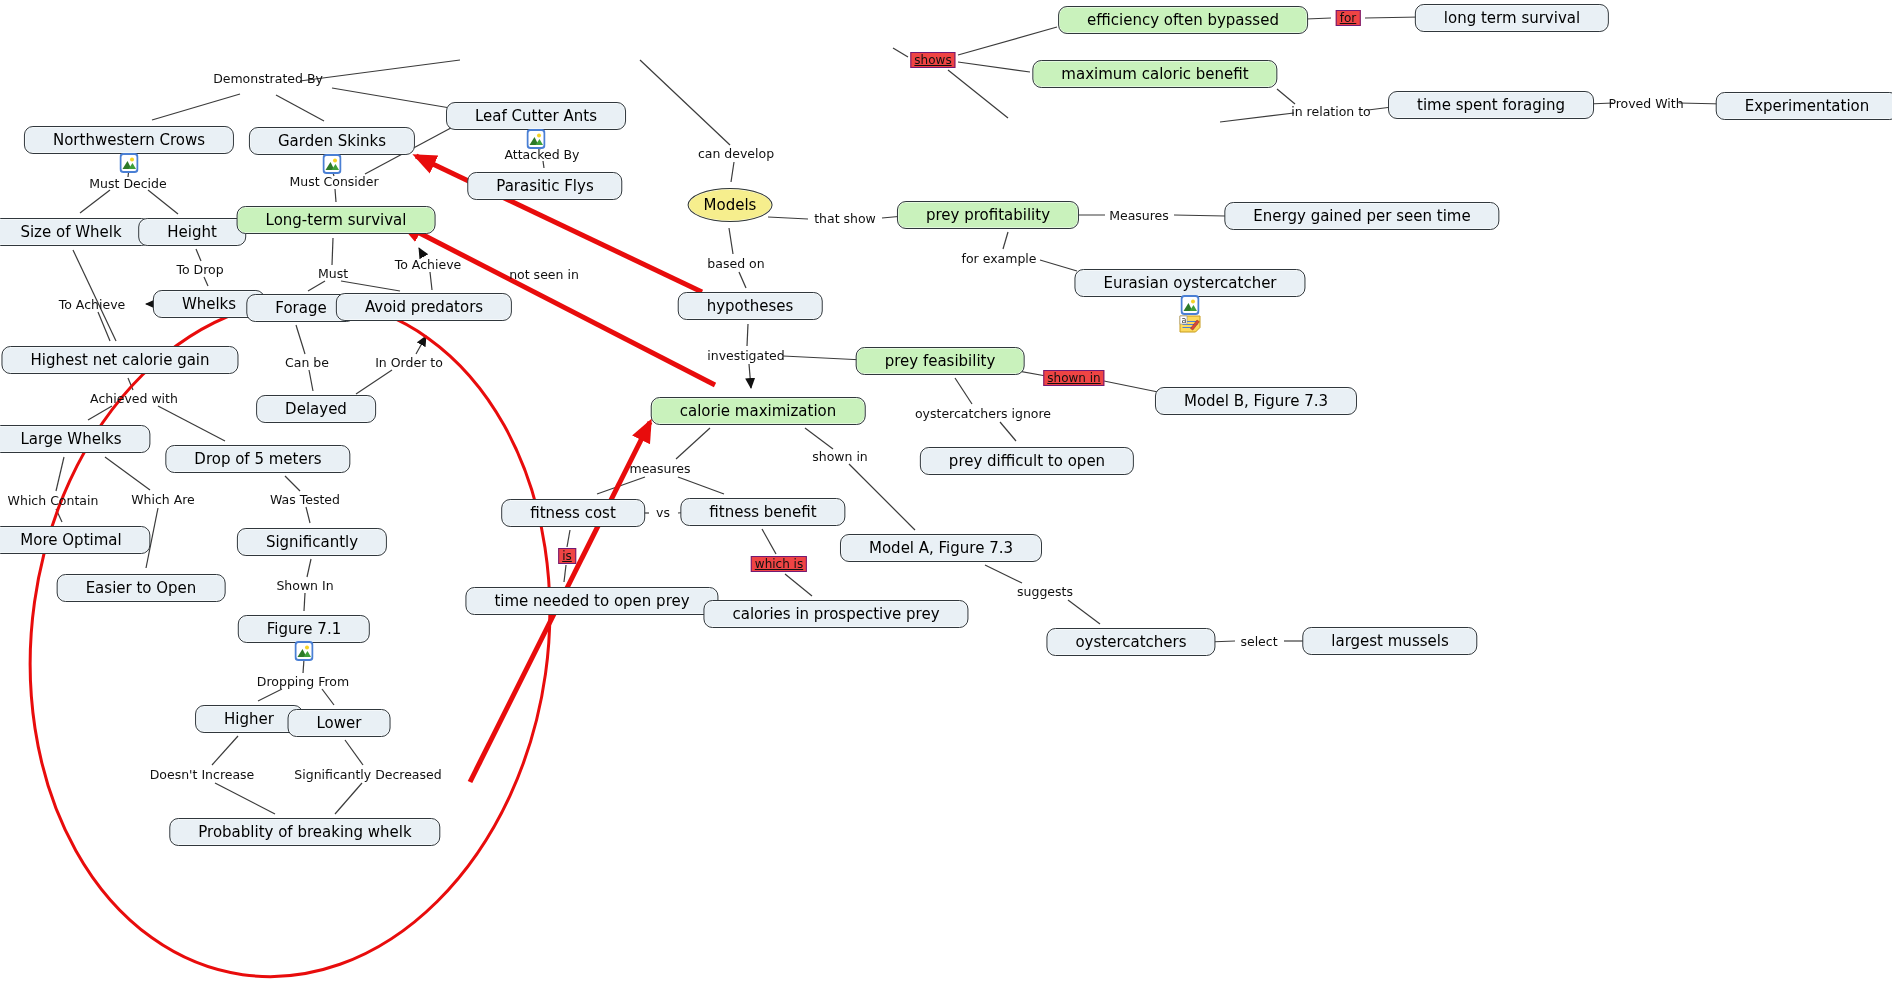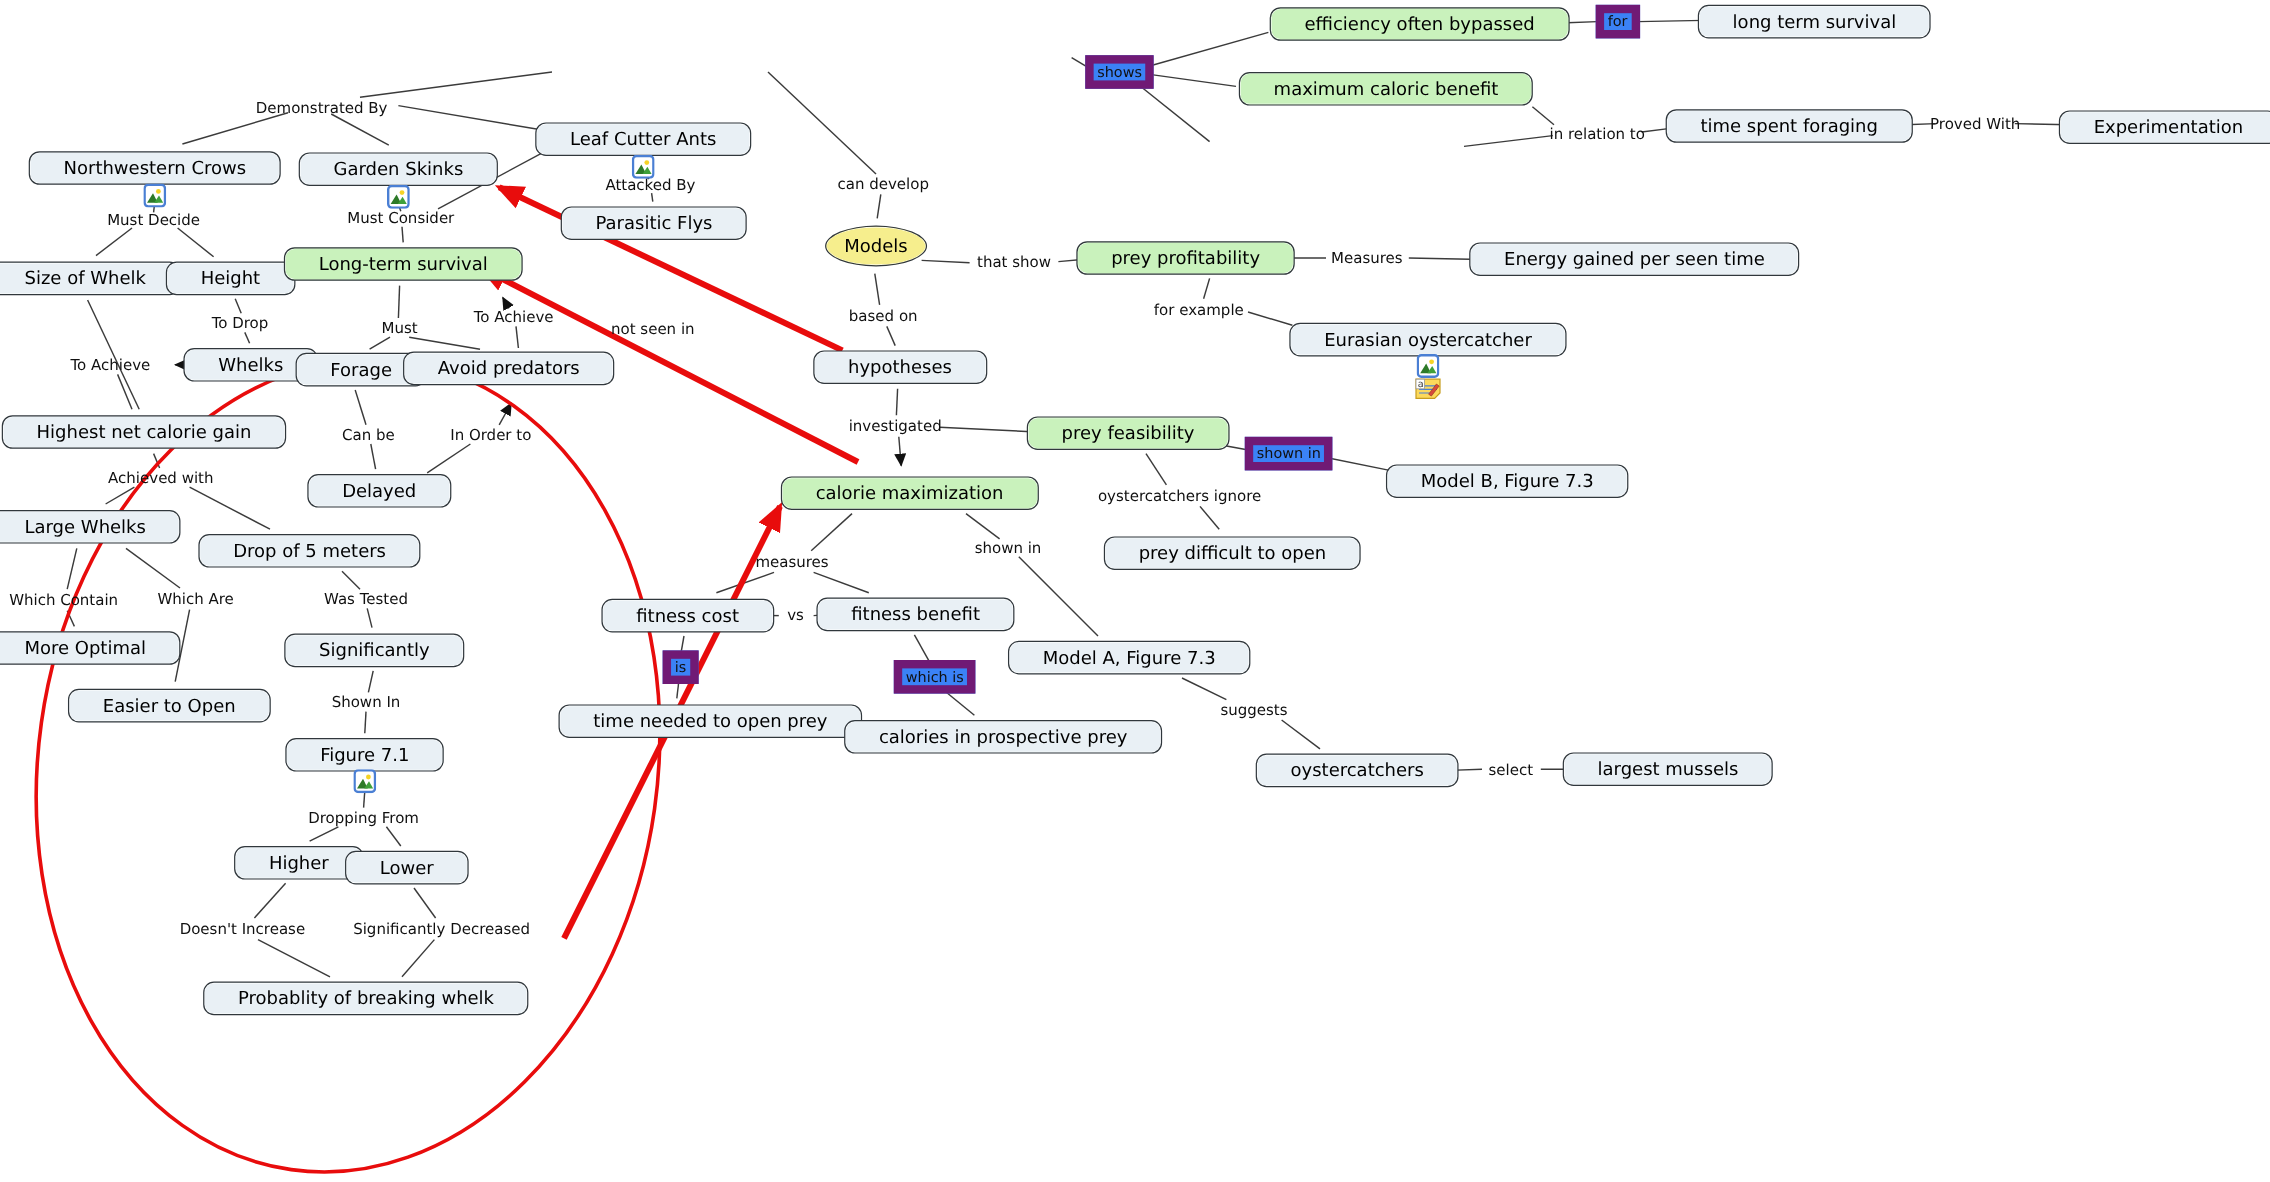--- a/index.html
+++ b/index.html
@@ -12,21 +12,21 @@
     z-index:2;text-align:center;box-shadow:0 0 0 0.5px #fff inset;
   }
   .green{background:#c9f2bc;}
   .ellipse{background:#f6ee8d;border-radius:50%;padding:7px 15px;}
   .title-node{font-weight:bold;font-size:25px;padding:4px 18px;border-radius:10px;}
   .wrapnode{white-space:normal;width:196px;line-height:1.15;}
   .llabel{
     position:absolute;transform:translate(-50%,-50%);
     font-size:12.5px;color:#101010;white-space:nowrap;z-index:2;padding:0 2px;
   }
-  .boxed{border:7px solid #701a75;background:#3b82f6;font-size:12px;padding:0 3px;}
+  .boxed{border:1px solid #701a75;background:#ef4444;font-size:12px;padding:0 3px;text-decoration:underline;}
   .icon{position:absolute;transform:translate(-50%,-50%);z-index:3;line-height:0;cursor:pointer;}
 </style>
 </head>
 <body>
 
 <div id="canvas">
 
 <svg class="wires" width="1892" height="985">
   <defs>
     <marker id="mb" markerUnits="userSpaceOnUse" markerWidth="13" markerHeight="11" refX="10" refY="5" orient="auto">
@@ -174,21 +174,21 @@
 <div class="node green" style="left:940px;top:361px">prey feasibility</div>
 <div class="node" style="left:1256px;top:401px">Model B, Figure 7.3</div>
 <div class="node" style="left:1027px;top:461px">prey difficult to open</div>
 
 <div class="node green" style="left:1183px;top:20px">efficiency often bypassed</div>
 <div class="node" style="left:1512px;top:18px">long term survival</div>
 <div class="node green" style="left:1155px;top:74px">maximum caloric benefit</div>
 <div class="node" style="left:1491px;top:105px">time spent foraging</div>
 <div class="node" style="left:1807px;top:106px">Experimentation</div>
 
-<div class="llabel" style="left:268px;top:90px">Demonstrated By</div>
+<div class="llabel" style="left:268px;top:78px">Demonstrated By</div>
 <div class="llabel" style="left:128px;top:183px">Must Decide</div>
 <div class="llabel" style="left:200px;top:269px">To Drop</div>
 <div class="llabel" style="left:92px;top:304px">To Achieve</div>
 <div class="llabel" style="left:134px;top:398px">Achieved with</div>
 <div class="llabel" style="left:53px;top:500px">Which Contain</div>
 <div class="llabel" style="left:163px;top:499px">Which Are</div>
 <div class="llabel" style="left:305px;top:499px">Was Tested</div>
 <div class="llabel" style="left:305px;top:585px">Shown In</div>
 <div class="llabel" style="left:303px;top:681px">Dropping From</div>
 <div class="llabel" style="left:202px;top:774px">Doesn't Increase</div>

